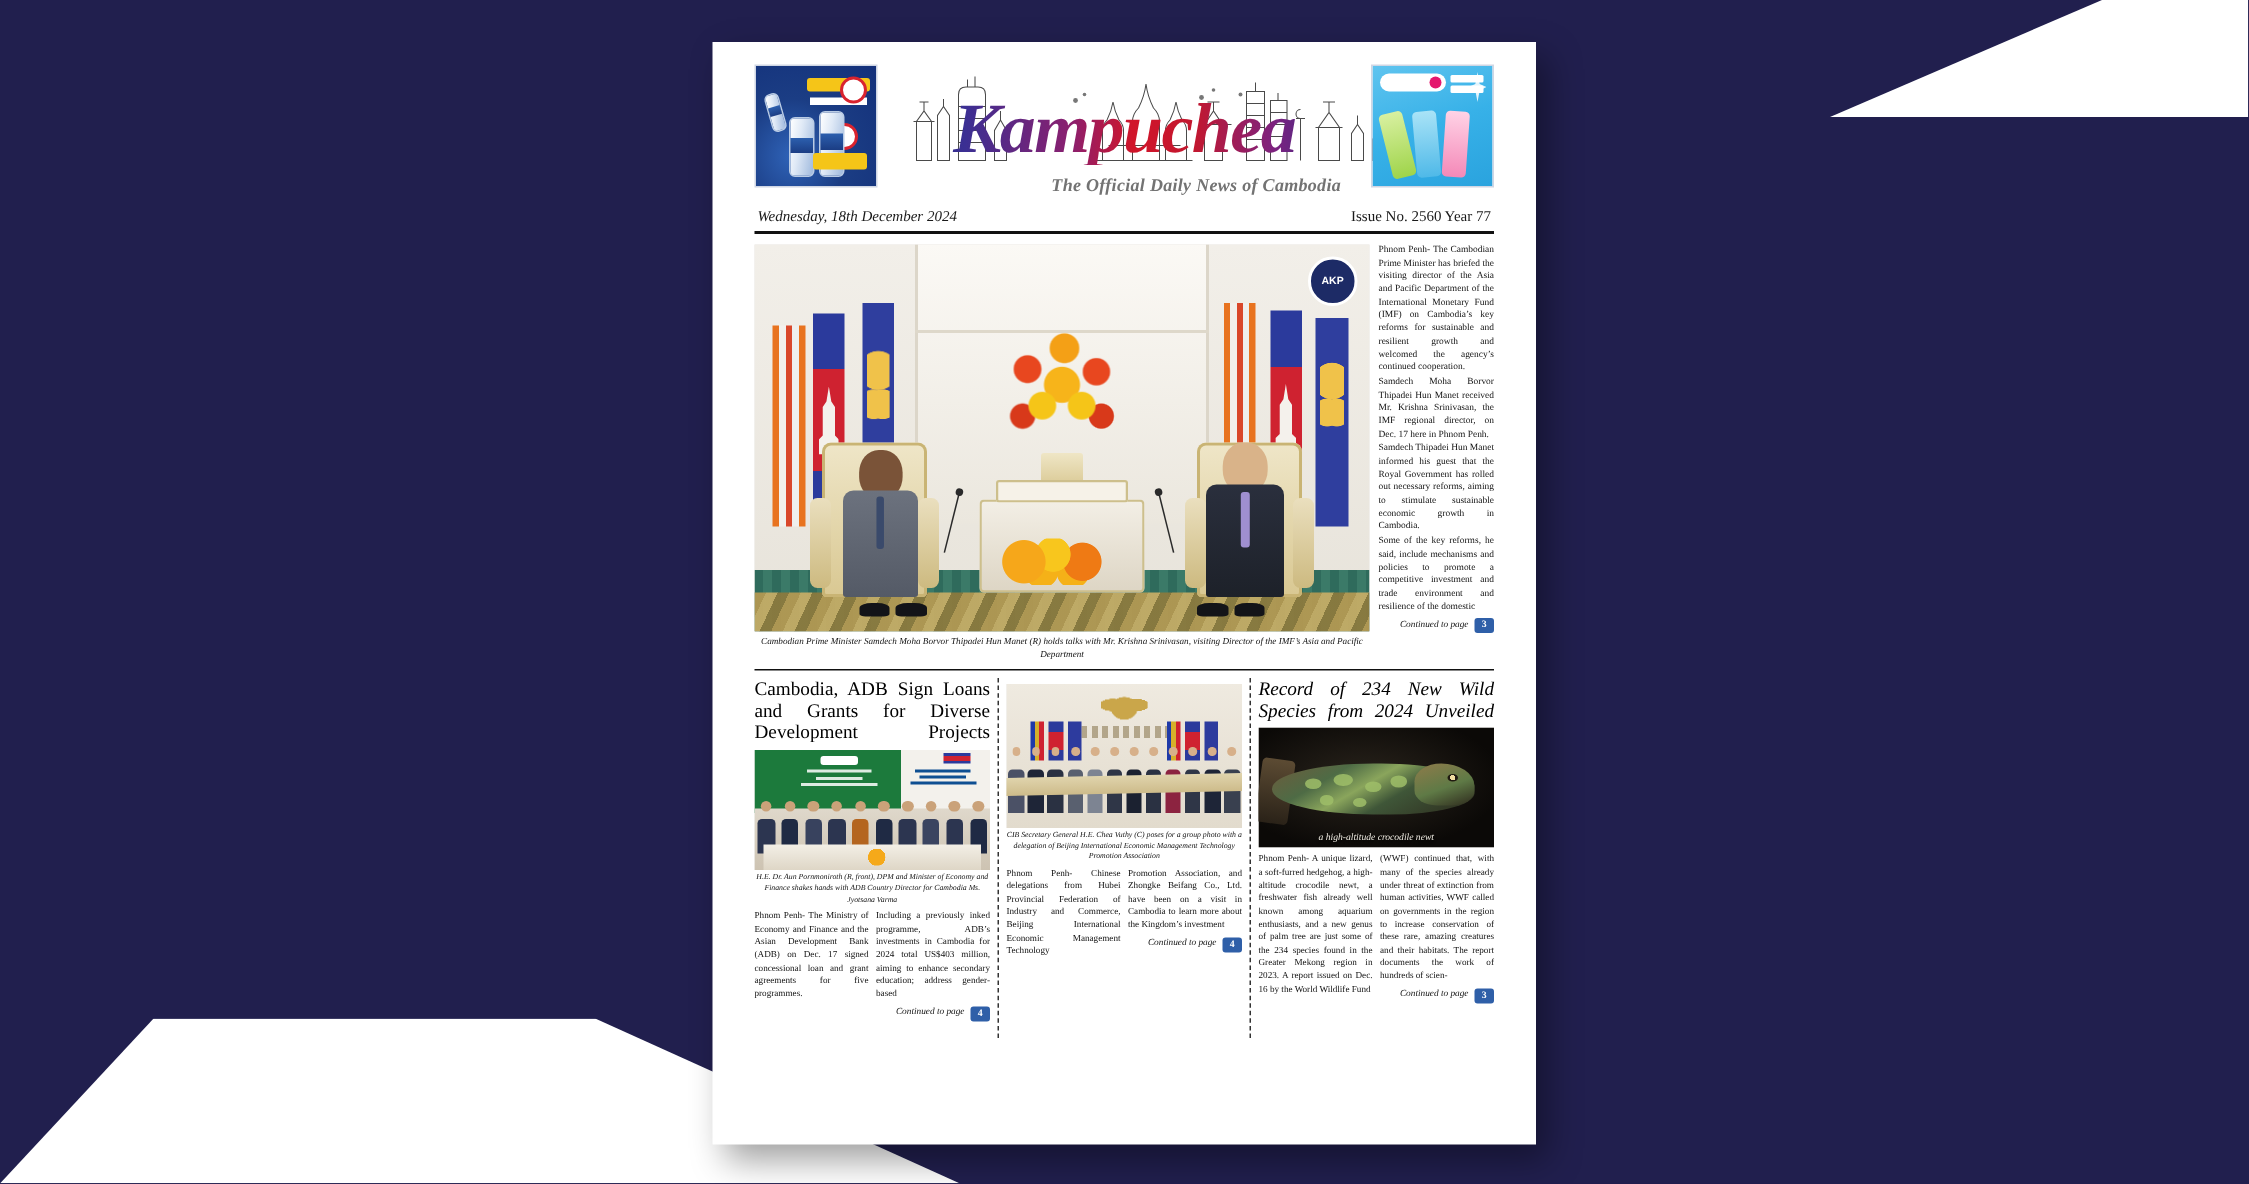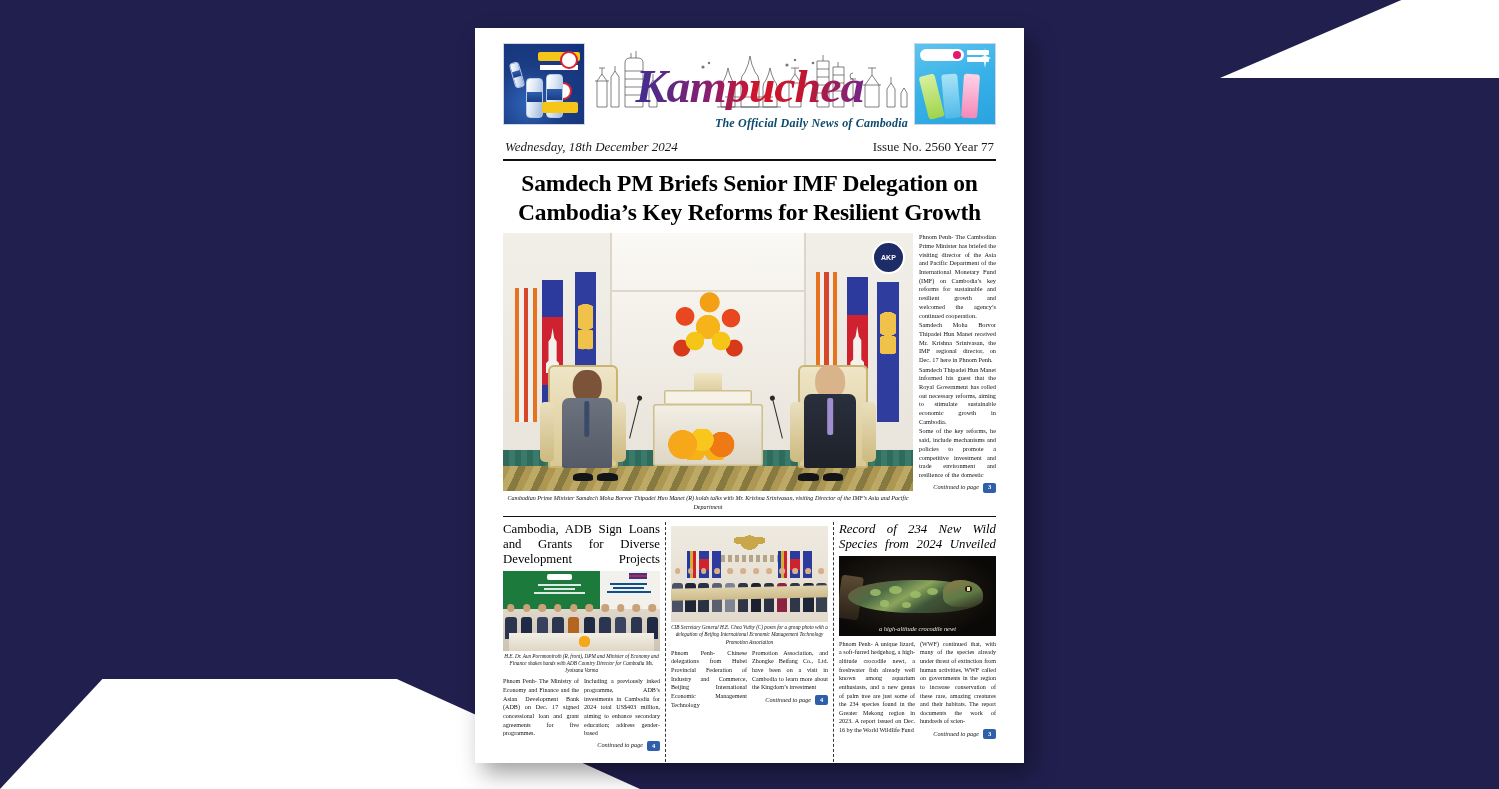--- a/index.html
+++ b/index.html
@@ -127,21 +127,21 @@
   }
   .ad-right .p1 { left:14px; background:linear-gradient(#d8f0a0,#9fd44a); transform:rotate(-14deg); }
   .ad-right .p2 { left:30px; background:linear-gradient(#a9e3f7,#4fb9e8); transform:rotate(-5deg); }
   .ad-right .p3 { left:46px; background:linear-gradient(#ffd3e6,#f489b8); transform:rotate(4deg); }
 
   
   .mast-center {
     flex: 1 1 auto;
     position: relative;
     height: 84px;
-    margin: 0 6px;
+    margin: 0 20px;
   }
   .skyline {
     position:absolute; left:0; right:0; top:4px; height:62px;
   }
   .nameplate {
     position:absolute;
     left:0; right:0; top:20px;
     text-align:center;
     font-family: "Liberation Serif", serif;
     font-weight: bold;
@@ -153,30 +153,30 @@
     background-clip: text;
     color: transparent;
     text-shadow: none;
     font-style: italic;
     transform: scaleX(1.02);
   }
   .tagline {
     position:absolute; right:0; bottom:-4px;
     font-family:"Liberation Serif", serif;
     font-style: italic; font-weight: bold;
-    font-size: 12px; color:#0c4a6e;
+    font-size: 12px; color:#737373;
     letter-spacing: .2px;
   }
 
   
   .dateline {
     display:flex; justify-content:space-between; align-items:center;
     margin-top: 12px;
     font-family:"Liberation Serif", serif;
-    font-style: italic; font-size: 13px; color:#1a1a1a;
+    font-style: italic; font-size: 10px; color:#1a1a1a;
     padding: 0 2px;
     gap: 40px;
   }
   .dateline .issue { font-style: normal; }
   .rule-thick {
     margin-top: 4px;
     border-top: 2px solid #111;
   }
 
   
@@ -540,21 +540,20 @@
           <div class="pack p3"></div>
         </div>
       </div>
 
       <div class="dateline">
         <span>Wednesday, 18th December 2024</span>
         <span class="issue">Issue No. 2560 Year 77</span>
       </div>
       <div class="rule-thick"></div>
 
-      <div class="lead-headline">Samdech PM Briefs Senior IMF Delegation on Cambodia’s Key Reforms for Resilient Growth</div>
 
       <div class="lead-body">
         <div class="lead-photo-wrap">
           <div class="photo lead-photo">
             <div class="scene">
               <div class="mr-wall"></div>
               <div class="mr-backpanel"></div>
               <div class="mr-crown"></div>
 
               <div class="flag f1 flag-buddhist">

